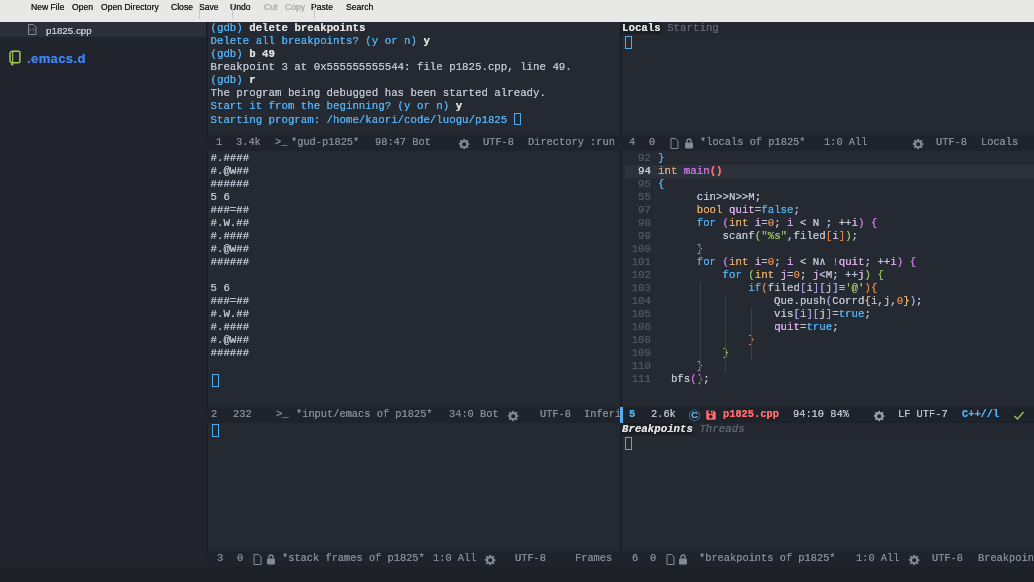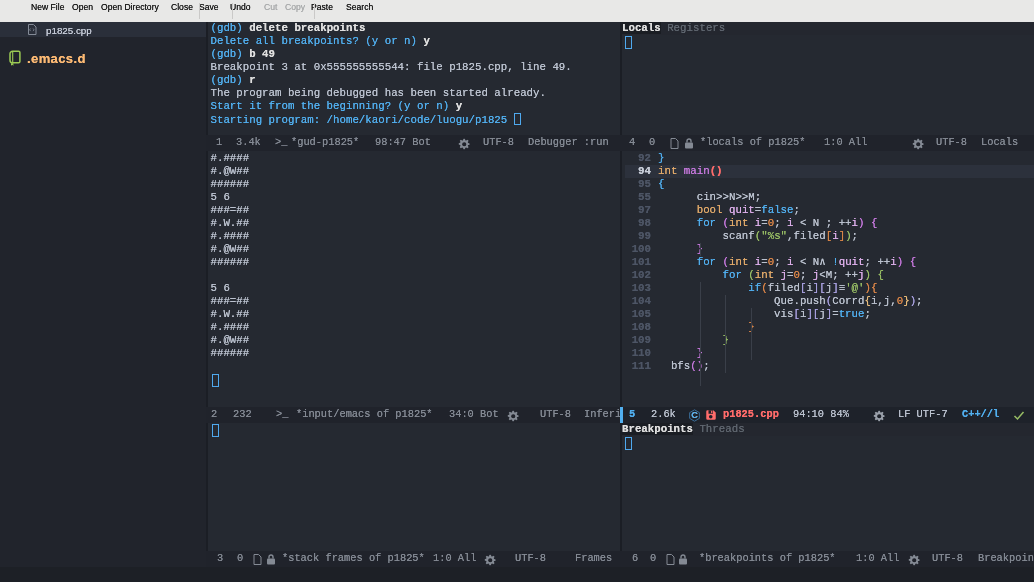--- a/index.html
+++ b/index.html
@@ -25,21 +25,21 @@
 .hcur{position:absolute;width:7px;height:13px;border:1.5px solid #4fa9ef;box-sizing:border-box;}
 .icur{display:inline-block;width:7px;height:12px;border:1.5px solid #4fa9ef;box-sizing:border-box;vertical-align:-2px;}
 
 .blu{color:#51afef;}.mag{color:#c678dd;}.grn{color:#98be65;}.orn{color:#da8548;}
 .vio{color:#a9a1e1;}.yel{color:#ECBE7B;}.red{color:#ff6c6b;}.pnk{color:#dcaeea;}
 .typ{color:#e2aa6a;}.wht{color:#dfdfdf;}.b{font-weight:bold;}
 
 .txt{white-space:pre;}
 
 .cl{white-space:pre;height:13px;}
-.ln{display:inline-block;width:26px;text-align:right;color:#4d5565;font-weight:bold;}
+.ln{display:inline-block;width:26px;text-align:right;color:#4d5565;}
 .ct{margin-left:7px;}
 .hl{background:#2c313c;}
 .hl .ln{color:#c9cfda;}
 .ig{position:absolute;width:1px;background:#3a3f49;}
 
 .hdr{height:13px;background:#24272f;color:#5f666f;white-space:pre;}
 .hdr .sel{background:#1a1d23;color:#dfdfdf;font-weight:bold;}
 
 .ic{position:absolute;}
 </style></head>
@@ -65,21 +65,21 @@
   <svg class="ic" style="left:27px;top:2px" width="10" height="11" viewBox="0 0 10 11">
       <path d="M1.5 0.5 h5 l2.5 2.5 v7.5 h-7.5 z" fill="none" stroke="#848b97" stroke-width="1"></path>
       <path d="M3.6 4.5 L2.6 5.8 L3.6 7.1 M6 4.5 L7 5.8 L6 7.1" fill="none" stroke="#848b97" stroke-width="0.8"></path>
     </svg>
   <span class="abs" style="left:46px;top:2px;color:#c6ccd8;font-family:'Liberation Sans',sans-serif;font-size:9.8px;">p1825.cpp</span>
   <svg class="ic" style="left:8px;top:28px" width="13" height="16" viewBox="0 0 13 16">
       <path d="M4.6 1.2 h6 a1.3 1.3 0 0 1 1.3 1.3 v9 a1.3 1.3 0 0 1 -1.3 1.3 h-6 a2.6 2.6 0 0 1 -2.6-2.6 v-6.4 a2.6 2.6 0 0 1 2.6-2.6 z" fill="none" stroke="#9ccb54" stroke-width="1.5"></path>
       <path d="M4.7 1.5 v11" stroke="#9ccb54" stroke-width="1.1"></path>
       <path d="M3.0 13.2 h2.4 v2.6 l-1.2-1 -1.2 1 z" fill="#9ccb54"></path>
     </svg>
-  <span class="abs b" style="left:27px;top:30px;font-size:13px;color:#fdba74;font-family:'Liberation Sans',sans-serif;letter-spacing:0.4px;">.emacs.d</span>
+  <span class="abs b" style="left:27px;top:30px;font-size:13px;color:#3b82f6;font-family:'Liberation Sans',sans-serif;letter-spacing:0.4px;">.emacs.d</span>
 </div>
 
 <div class="abs vdiv" style="left:206px"></div>
 <div class="abs vdiv" style="left:620px"></div>
 
 <div class="abs win" style="left:208px;top:22px;width:412px;height:113px;">
 <pre class="txt" style="padding-left:2.5px"><span class="blu">(gdb) </span><span class="wht b">delete breakpoints</span>
 <span class="blu">Delete all breakpoints? (y or n) </span><span class="wht b">y</span>
 <span class="blu">(gdb) </span><span class="wht b">b 49</span>
 Breakpoint 3 at 0x555555555544: file p1825.cpp, line 49.
@@ -93,21 +93,21 @@
   <span style="left:10px">1</span>
     <span style="left:30px">3.4k</span>
   <span style="left:69px">&gt;_</span>
   <span style="left:85px">*gud-p1825*</span>
   <span style="left:169px">98:47 Bot</span>
   <svg class="ic gear" style="left:252px;top:3px" width="12.5" height="12.5" viewBox="0 0 24 24">
       <path fill="#848a94" d="M12 8a4 4 0 1 0 0 8 4 4 0 0 0 0-8zm9.4 5.6l-2-.3a7.4 7.4 0 0 1-.7 1.8l1.2 1.6a1 1 0 0 1-.1 1.3l-1.2 1.2a1 1 0 0 1-1.3.1l-1.6-1.2a7.4 7.4 0 0 1-1.8.7l-.3 2a1 1 0 0 1-1 .8h-1.6a1 1 0 0 1-1-.8l-.3-2a7.4 7.4 0 0 1-1.8-.7l-1.6 1.2a1 1 0 0 1-1.3-.1l-1.2-1.2a1 1 0 0 1-.1-1.3l1.2-1.6a7.4 7.4 0 0 1-.7-1.8l-2-.3a1 1 0 0 1-.8-1v-1.6a1 1 0 0 1 .8-1l2-.3a7.4 7.4 0 0 1 .7-1.8L3.7 6.3a1 1 0 0 1 .1-1.3l1.2-1.2a1 1 0 0 1 1.3-.1l1.6 1.2a7.4 7.4 0 0 1 1.8-.7l.3-2a1 1 0 0 1 1-.8h1.6a1 1 0 0 1 1 .8l.3 2a7.4 7.4 0 0 1 1.8.7l1.6-1.2a1 1 0 0 1 1.3.1l1.2 1.2a1 1 0 0 1 .1 1.3l-1.2 1.6a7.4 7.4 0 0 1 .7 1.8l2 .3a1 1 0 0 1 .8 1v1.6a1 1 0 0 1-.8 1z"></path>
       <circle cx="12" cy="12" r="3" fill="#20232b"></circle>
     </svg>
   <span style="left:277px">UTF-8</span>
-  <span style="left:322px">Debugger :run</span>
+  <span style="left:322px">Directory :run</span>
 </div>
 
 <div class="abs win" style="left:208px;top:151px;width:412px;height:256px;">
 <pre class="txt" style="padding-left:2.5px;padding-top:1px">#.####
 #.@W##
 ######
 5 6
 ###=##
 #.W.##
 #.####
@@ -156,21 +156,21 @@
   <span style="left:227px">1:0 All</span>
   <svg class="ic" style="left:278px;top:3px" width="12.5" height="12.5" viewBox="0 0 24 24">
       <path fill="#848a94" d="M12 8a4 4 0 1 0 0 8 4 4 0 0 0 0-8zm9.4 5.6l-2-.3a7.4 7.4 0 0 1-.7 1.8l1.2 1.6a1 1 0 0 1-.1 1.3l-1.2 1.2a1 1 0 0 1-1.3.1l-1.6-1.2a7.4 7.4 0 0 1-1.8.7l-.3 2a1 1 0 0 1-1 .8h-1.6a1 1 0 0 1-1-.8l-.3-2a7.4 7.4 0 0 1-1.8-.7l-1.6 1.2a1 1 0 0 1-1.3-.1l-1.2-1.2a1 1 0 0 1-.1-1.3l1.2-1.6a7.4 7.4 0 0 1-.7-1.8l-2-.3a1 1 0 0 1-.8-1v-1.6a1 1 0 0 1 .8-1l2-.3a7.4 7.4 0 0 1 .7-1.8L3.7 6.3a1 1 0 0 1 .1-1.3l1.2-1.2a1 1 0 0 1 1.3-.1l1.6 1.2a7.4 7.4 0 0 1 1.8-.7l.3-2a1 1 0 0 1 1-.8h1.6a1 1 0 0 1 1 .8l.3 2a7.4 7.4 0 0 1 1.8.7l1.6-1.2a1 1 0 0 1 1.3.1l1.2 1.2a1 1 0 0 1 .1 1.3l-1.2 1.6a7.4 7.4 0 0 1 .7 1.8l2 .3a1 1 0 0 1 .8 1v1.6a1 1 0 0 1-.8 1z"></path>
       <circle cx="12" cy="12" r="3" fill="#20232b"></circle>
     </svg>
   <span style="left:309px">UTF-8</span>
   <span style="left:369px">Frames</span>
 </div>
 
 <div class="abs win" style="left:622px;top:22px;width:412px;height:113px;">
-<div class="hdr"><span class="sel">Locals</span> <span>Registers</span></div>
+<div class="hdr"><span class="sel">Locals</span> <span>Starting</span></div>
 <div class="hcur" style="left:3px;top:14px;"></div>
 </div>
 
 <div class="abs ml" style="left:620px;top:135px;width:414px;height:16px;">
   <span style="left:9px">4</span>
     <span style="left:29px">0</span>
   <svg class="ic" style="left:50px;top:3px" width="9" height="11" viewBox="0 0 9 11">
       <path d="M1 .5h4.5L8 3v7.5H1z" fill="none" stroke="#848a94"></path>
     </svg>
   <svg class="ic" style="left:64px;top:3px" width="10" height="11" viewBox="0 0 10 11">
@@ -199,20 +199,21 @@
 <div class="cl"><span class="ln">55</span><span class="ct">      cin&gt;&gt;N&gt;&gt;M;</span></div>
 <div class="cl"><span class="ln">97</span><span class="ct">      <span class="typ">bool</span> <span class="pnk">quit</span>=<span class="blu">false</span>;</span></div>
 <div class="cl"><span class="ln">98</span><span class="ct">      <span class="blu">for</span> <span class="mag">(</span><span class="typ">int</span> <span class="pnk">i</span>=<span class="orn">0</span>; <span class="pnk">i</span> &lt; N ; ++<span class="pnk">i</span><span class="mag">)</span> <span class="mag">{</span></span></div>
 <div class="cl"><span class="ln">99</span><span class="ct">          scanf<span class="grn">(</span><span class="grn">"%s"</span>,filed<span class="orn">[</span><span class="pnk">i</span><span class="orn">]</span><span class="grn">)</span>;</span></div>
 <div class="cl"><span class="ln">100</span><span class="ct">      <span class="mag">}</span></span></div>
 <div class="cl"><span class="ln">101</span><span class="ct">      <span class="blu">for</span> <span class="mag">(</span><span class="typ">int</span> <span class="pnk">i</span>=<span class="orn">0</span>; <span class="pnk">i</span> &lt; N∧ <span class="blu">!</span><span class="pnk">quit</span>; ++<span class="pnk">i</span><span class="mag">)</span> <span class="mag">{</span></span></div>
 <div class="cl"><span class="ln">102</span><span class="ct">          <span class="blu">for</span> <span class="grn">(</span><span class="typ">int</span> <span class="pnk">j</span>=<span class="orn">0</span>; <span class="pnk">j</span>&lt;M; ++<span class="pnk">j</span><span class="grn">)</span> <span class="grn">{</span></span></div>
 <div class="cl"><span class="ln">103</span><span class="ct">              <span class="blu">if</span><span class="orn">(</span>filed<span class="vio">[</span>i<span class="vio">][</span>j<span class="vio">]</span>≡<span class="grn">'@'</span><span class="orn">)</span><span class="orn">{</span></span></div>
 <div class="cl"><span class="ln">104</span><span class="ct">                  Que.push<span class="vio">(</span>Corrd<span class="yel">{</span>i,j,<span class="orn">0</span><span class="yel">}</span><span class="vio">)</span>;</span></div>
 <div class="cl"><span class="ln">105</span><span class="ct">                  vis<span class="vio">[</span>i<span class="vio">][</span>j<span class="vio">]</span>=<span class="blu">true</span>;</span></div>
+<div class="cl"><span class="ln">106</span><span class="ct">                  <span class="pnk">quit</span>=<span class="blu">true</span>;</span></div>
 <div class="cl"><span class="ln">108</span><span class="ct">              <span class="orn">}</span></span></div>
 <div class="cl"><span class="ln">109</span><span class="ct">          <span class="grn">}</span></span></div>
 <div class="cl"><span class="ln">110</span><span class="ct">      <span class="mag">}</span></span></div>
 <div class="cl"><span class="ln">111</span><span class="ct">  bfs<span class="mag">()</span>;</span></div>
 </div>
 </div>
 
 <div class="abs ml" style="left:620px;top:407px;width:414px;height:16px;background:#1e222a;color:#bbc2cf;">
   <div style="position:absolute;left:0;top:0;width:3px;height:16px;background:#51afef;"></div>
   <span class="blu b" style="left:9px">5</span>
@@ -233,21 +234,21 @@
       <path fill="#9aa0aa" d="M12 8a4 4 0 1 0 0 8 4 4 0 0 0 0-8zm9.4 5.6l-2-.3a7.4 7.4 0 0 1-.7 1.8l1.2 1.6a1 1 0 0 1-.1 1.3l-1.2 1.2a1 1 0 0 1-1.3.1l-1.6-1.2a7.4 7.4 0 0 1-1.8.7l-.3 2a1 1 0 0 1-1 .8h-1.6a1 1 0 0 1-1-.8l-.3-2a7.4 7.4 0 0 1-1.8-.7l-1.6 1.2a1 1 0 0 1-1.3-.1l-1.2-1.2a1 1 0 0 1-.1-1.3l1.2-1.6a7.4 7.4 0 0 1-.7-1.8l-2-.3a1 1 0 0 1-.8-1v-1.6a1 1 0 0 1 .8-1l2-.3a7.4 7.4 0 0 1 .7-1.8L3.7 6.3a1 1 0 0 1 .1-1.3l1.2-1.2a1 1 0 0 1 1.3-.1l1.6 1.2a7.4 7.4 0 0 1 1.8-.7l.3-2a1 1 0 0 1 1-.8h1.6a1 1 0 0 1 1 .8l.3 2a7.4 7.4 0 0 1 1.8.7l1.6-1.2a1 1 0 0 1 1.3.1l1.2 1.2a1 1 0 0 1 .1 1.3l-1.2 1.6a7.4 7.4 0 0 1 .7 1.8l2 .3a1 1 0 0 1 .8 1v1.6a1 1 0 0 1-.8 1z"></path>
       <circle cx="12" cy="12" r="3" fill="#1e222a"></circle>
     </svg>
   <span style="left:278px">LF UTF-7</span>
   <span class="blu b" style="left:342px">C++//l</span>
   <svg class="ic" style="left:393px;top:3px" width="12" height="11" viewBox="0 0 24 22">
       <path fill="none" stroke="#98be65" stroke-width="3" d="M3 12l6 6L21 4"></path>
     </svg>
 </div>
 
-<div class="abs win" style="left:622px;top:423px;width:412px;height:128px;">
+<div class="abs win" style="left:622px;top:423px;width:412px;height:128px;font-style:italic;">
 <div class="hdr"><span class="sel">Breakpoints</span> <span>Threads</span></div>
 <div class="hcur" style="left:3px;top:14px;"></div>
 </div>
 
 <div class="abs ml" style="left:620px;top:551px;width:414px;height:16px;">
   <span style="left:12px">6</span>
     <span style="left:30px">0</span>
   <svg class="ic" style="left:46px;top:3px" width="9" height="11" viewBox="0 0 9 11">
       <path d="M1 .5h4.5L8 3v7.5H1z" fill="none" stroke="#848a94"></path>
     </svg>

